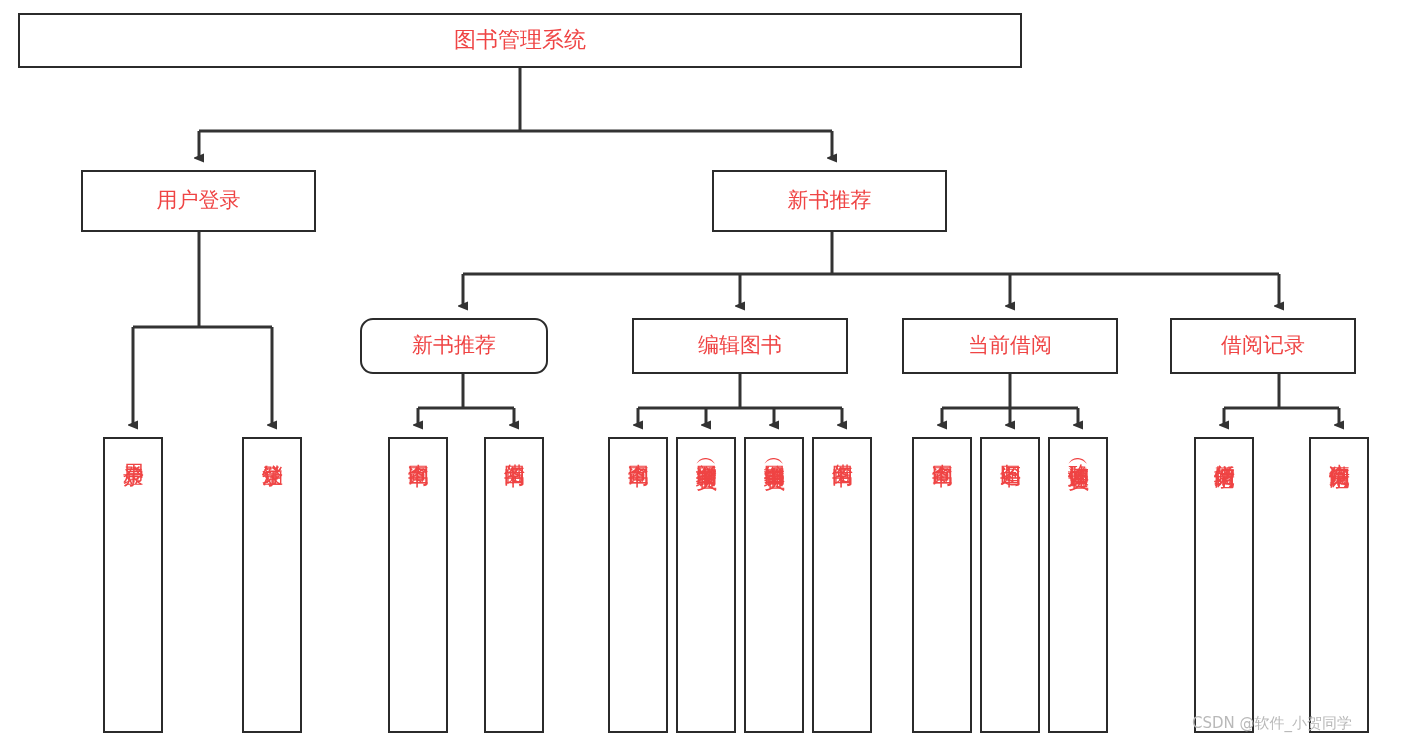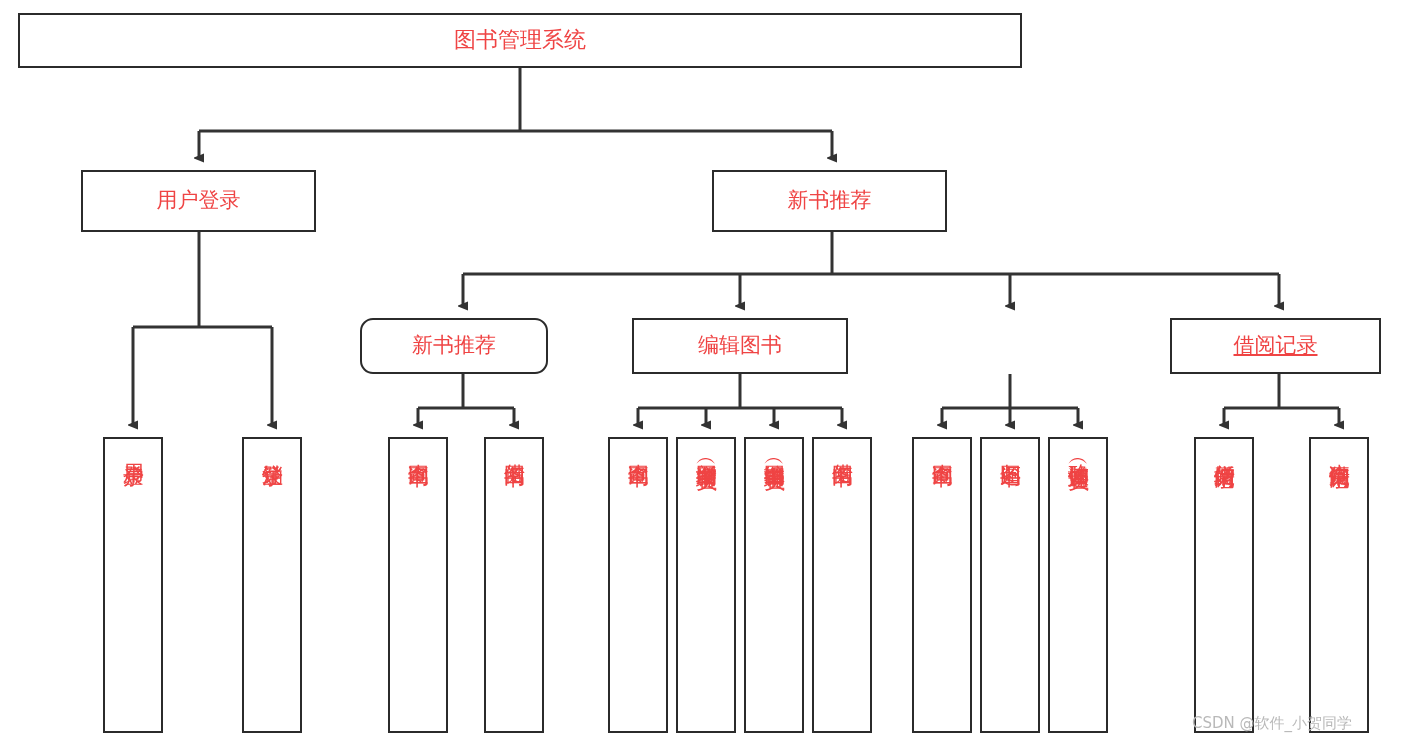--- a/index.html
+++ b/index.html
@@ -134,21 +134,24 @@
   <div class="node horiz" style="left:712px; top:170px; width:235px; height:62px;">
     <span class="label">新书推荐</span>
   </div>
 
   <div class="node horiz" style="left:360px; top:318px; width:188px; height:56px;border-radius:13px;">
     <span class="label">新书推荐</span>
   </div>
   <div class="node horiz" style="left:632px; top:318px; width:216px; height:56px;">
     <span class="label">编辑图书</span>
   </div>
-  <div class="node horiz" style="left:1170px; top:318px; width:211px; height:56px;text-decoration:underline;">
+  <div class="node horiz" style="left:902px; top:318px; width:216px; height:56px;">
+    <span class="label">当前借阅</span>
+  </div>
+  <div class="node horiz" style="left:1170px; top:318px; width:186px; height:56px;">
     <span class="label">借阅记录</span>
   </div>
 
   <div class="node vert" style="left:103px; top:437px; width:60px; height:296px;">
     <span class="label">用户登录</span>
   </div>
   <div class="node vert" style="left:242px; top:437px; width:60px; height:296px;">
     <span class="label">注销登录</span>
   </div>
 

